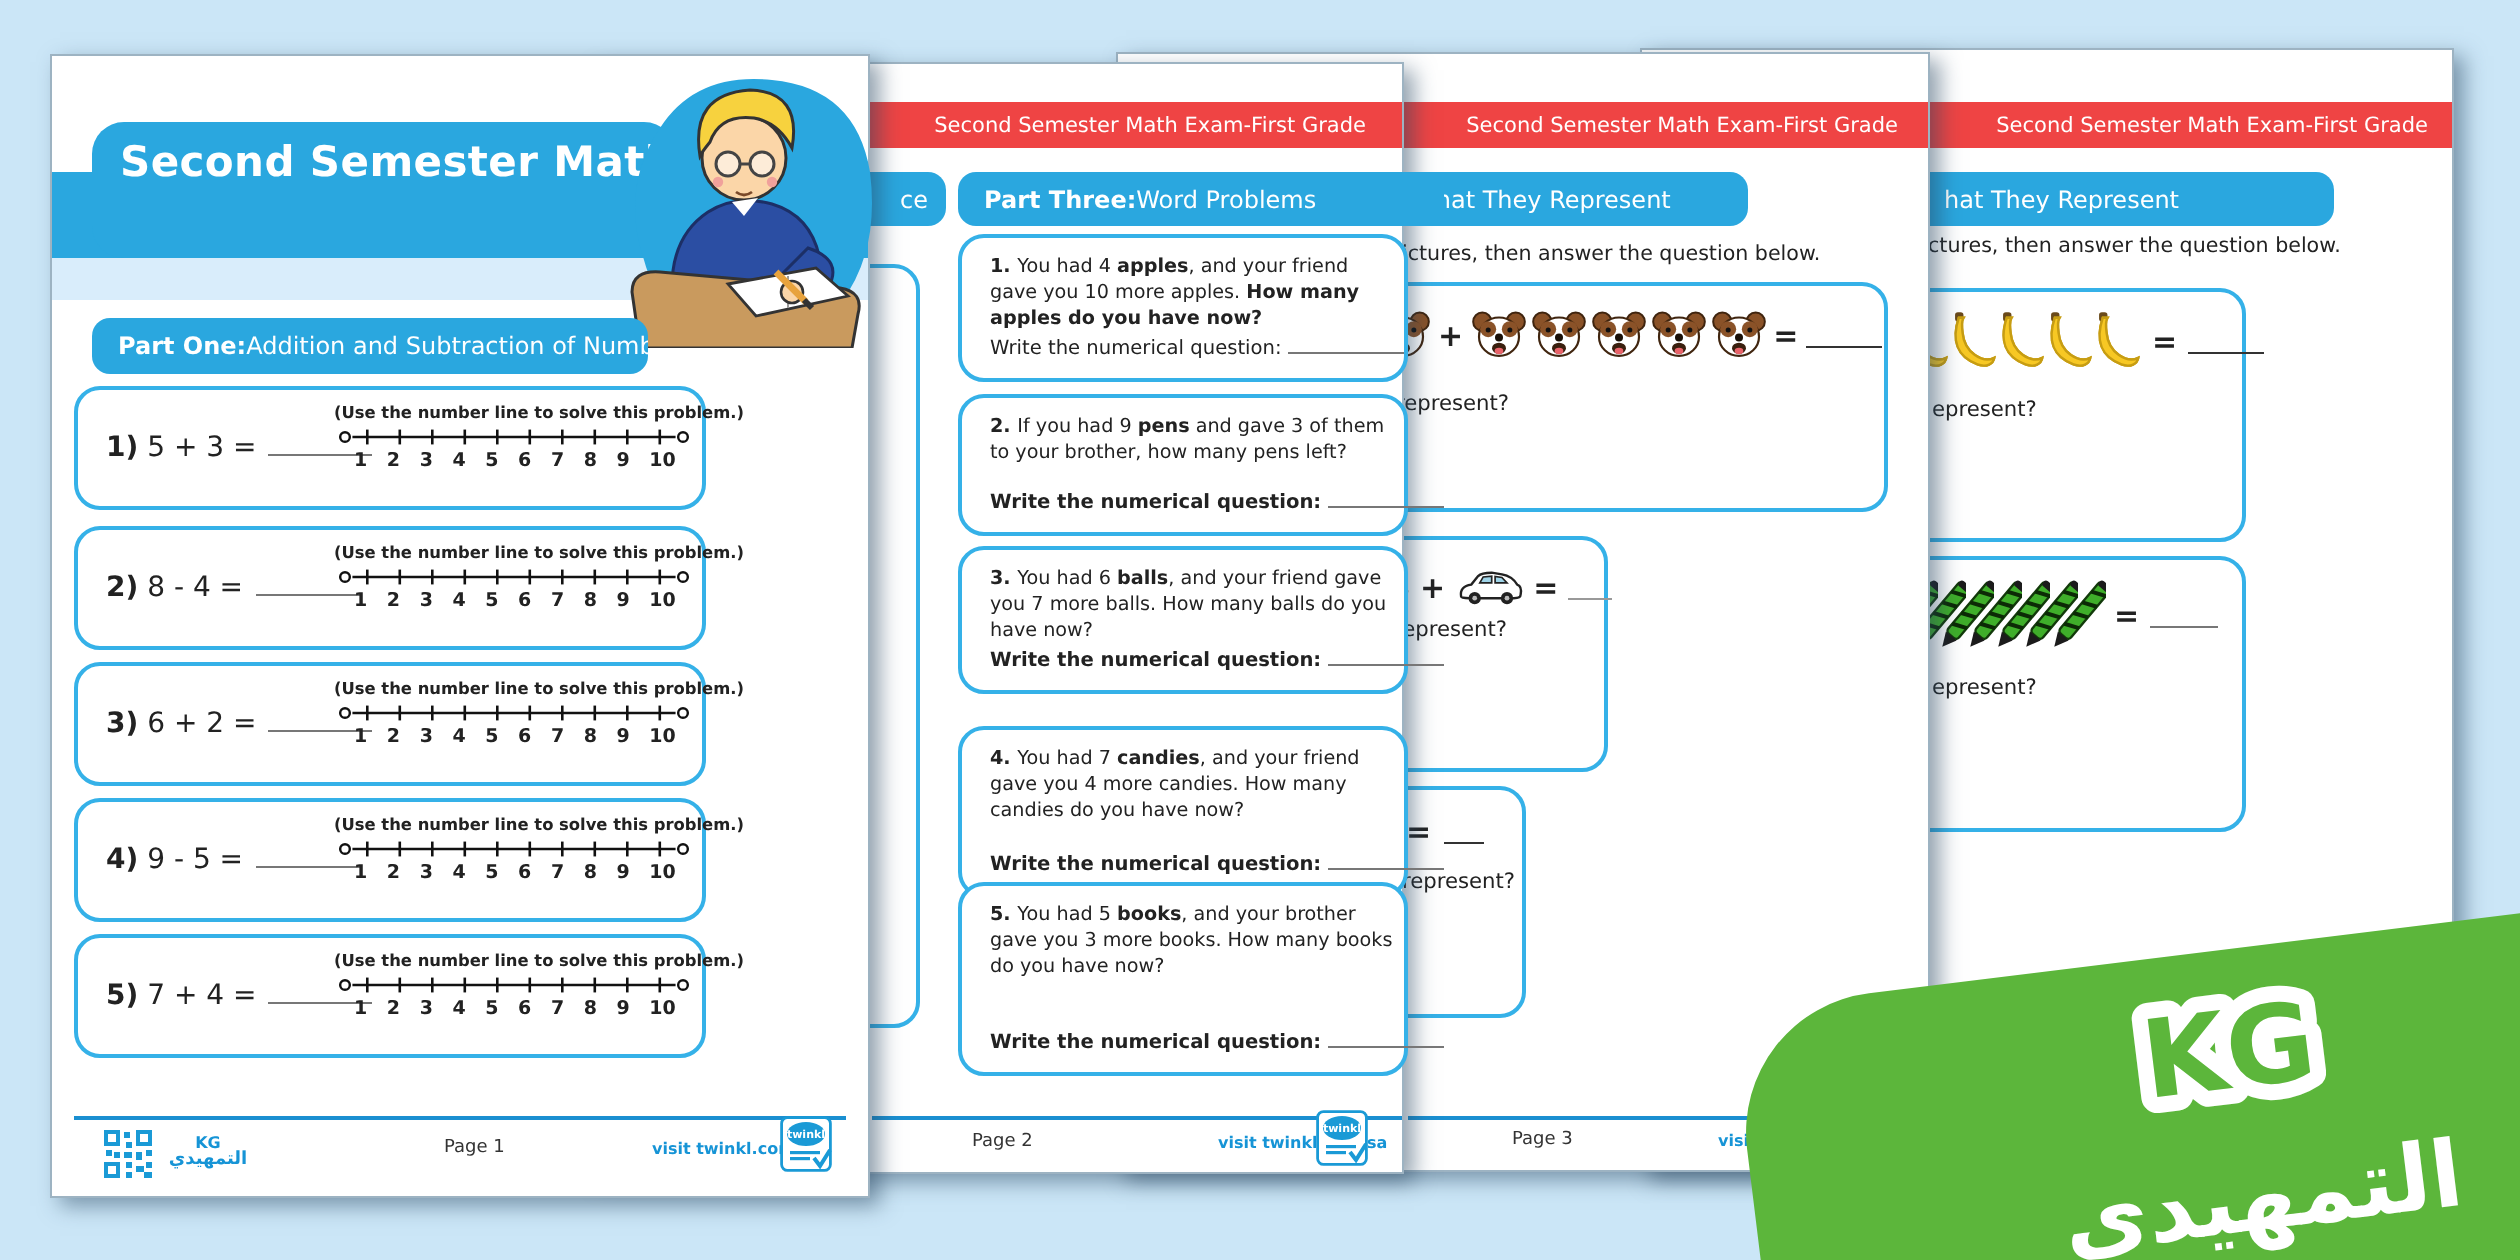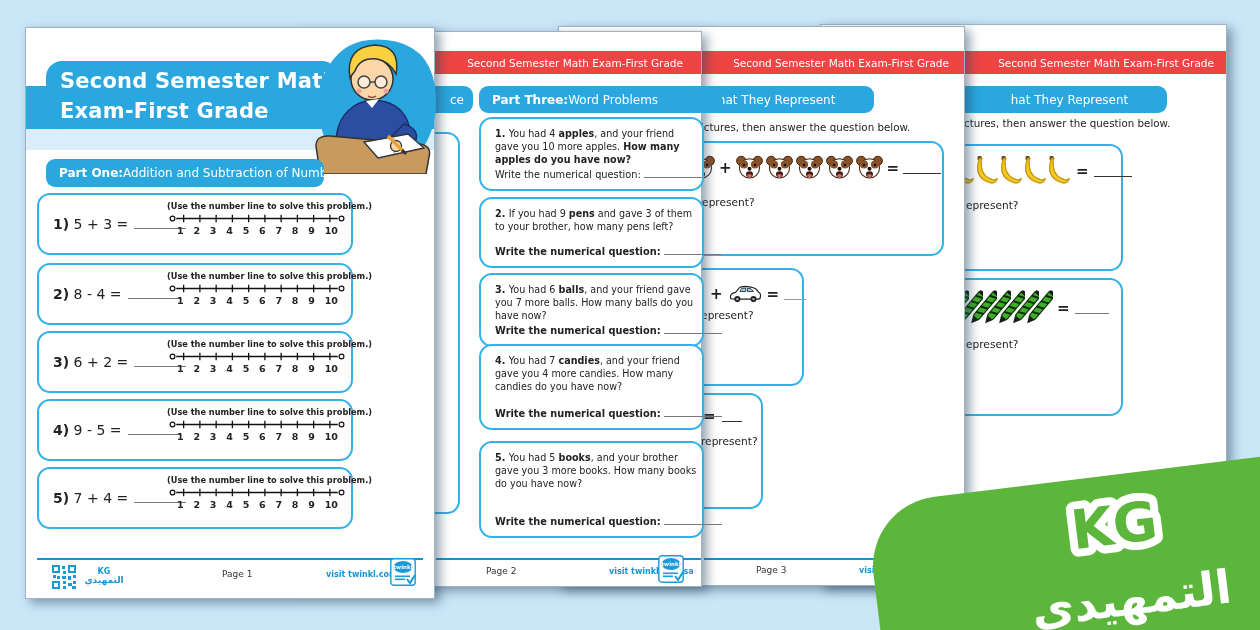--- a/index.html
+++ b/index.html
@@ -26,21 +26,21 @@
              padding:5px 0 0 14px;box-sizing:border-box;letter-spacing:.2px;}
   .boy{position:absolute;left:281px;top:6px;width:132px;height:140px;}
 
   .sec-hdr{position:absolute;background:#2aa7df;color:#fff;font-size:12px;border-radius:9px;
            display:flex;align-items:center;white-space:nowrap;overflow:hidden;}
   .sec-hdr b{font-weight:bold;text-align:center;}
   .p1-sec{left:20px;top:131px;width:265px;height:28px;padding-left:13px;}
   .p2-sec{left:183px;top:54px;width:230px;height:27px;padding-left:13px;border-radius:9px 0 0 9px;}
   .p2-tab{left:100px;top:54px;width:68px;height:27px;justify-content:flex-end;padding-right:9px;}
   .p3-sec{left:102px;top:59px;width:168px;height:27px;padding-left:45px;font-weight:normal;}
-  .p4-sec{left:88px;top:61px;width:195px;height:27px;padding-left:63px;font-weight:normal;justify-content:center;}
+  .p4-sec{left:88px;top:61px;width:195px;height:27px;padding-left:63px;font-weight:normal;}
 
   .pbox{position:absolute;border:2px solid #35b1e8;border-radius:13px;background:#fff;box-sizing:border-box;}
   .p1b{left:11px;width:316px;height:62px;}
   .eq{position:absolute;left:14px;top:21px;font-size:14px;white-space:nowrap;}
   .eq b{font-weight:bold;}
   .blank{display:inline-block;border-bottom:1.6px solid #777;height:11px;vertical-align:baseline;}
   .eqblank{width:52px;margin-left:6px;}
   .nl{position:absolute;left:128px;top:6px;width:180px;text-align:center;}
   .hint{font-size:8.2px;font-weight:bold;white-space:nowrap;}
   .nlsvg{width:180px;height:13px;display:block;margin:1px auto 0;}
@@ -324,21 +324,21 @@
       <div class="pwrite"><span>Write the numerical question:</span><span class="blank wblank"></span></div>
     </div>
     <div class="pbox p2b" style="top:165px;height:71px;">
       <div class="ptext"><b>2. </b>If you had 9 <b>pens</b> and gave 3 of them to your brother, how many pens left?</div>
       <div class="pwrite"><span><b>Write the numerical question:</b></span><span class="blank wblank"></span></div>
     </div>
     <div class="pbox p2b" style="top:241px;height:74px;">
       <div class="ptext"><b>3. </b>You had 6 <b>balls</b>, and your friend gave you 7 more balls. How many balls do you have now?</div>
       <div class="pwrite"><span><b>Write the numerical question:</b></span><span class="blank wblank"></span></div>
     </div>
-    <div class="pbox p2b" style="top:312px;height:86px;text-decoration:underline;">
+    <div class="pbox p2b" style="top:331px;height:86px;text-decoration:underline;">
       <div class="ptext"><b>4. </b>You had 7 <b>candies</b>, and your friend gave you 4 more candies. How many candies do you have now?</div>
       <div class="pwrite"><span><b>Write the numerical question:</b></span><span class="blank wblank"></span></div>
     </div>
     <div class="pbox p2b" style="top:409px;height:97px;">
       <div class="ptext"><b>5. </b>You had 5 <b>books</b>, and your brother gave you 3 more books. How many books do you have now?</div>
       <div class="pwrite"><span><b>Write the numerical question:</b></span><span class="blank wblank"></span></div>
     </div>
 
     <div class="footer-line" style="left:140px;top:526px;width:265px;"></div>
     <div class="pgnum" style="left:190px;top:534px;">Page  2</div>
@@ -346,21 +346,20 @@
     <svg class="twk" style="left:362px;top:523px;">
         <use href="#twinkl"></use>
       </svg>
   </div>
 
   <div class="page" id="page1">
     <div class="p1-band"></div>
     <div class="p1-pale"></div>
     <div class="p1-banner">
       <div>Second Semester Math</div>
-      <div>Exam-First Grade</div>
     </div>
     <svg class="boy" viewBox="0 0 130 140">
       <path d="M14,96 Q2,60 22,30 Q40,2 78,6 Q120,10 127,52 Q132,92 112,118 Q88,140 50,132 Q22,126 14,96 Z" fill="#2aa7df"></path>
       <path d="M30,128 Q22,88 46,72 Q60,63 78,68 Q98,74 102,96 L106,118 L70,114 Z" fill="#2b4ea3" stroke="#1c2f66" stroke-width="1.5"></path>
       <path d="M96,90 Q114,96 106,110 L84,120 Q75,122 73,113 Z" fill="#2b4ea3" stroke="#1c2f66" stroke-width="1.5"></path>
       <path d="M8,112 Q8,101 22,102 L112,110 Q124,112 121,123 L118,140 L12,140 Z" fill="#c99a5e" stroke="#333" stroke-width="1.5"></path>
       <path d="M56,108 L100,100 L116,114 L70,124 Z" fill="#fff" stroke="#333" stroke-width="1.4"></path>
       <line x1="86" y1="104" x2="86" y2="120" stroke="#999" stroke-width="1"></line>
       <circle cx="64" cy="45" r="21" fill="#fbd6a8" stroke="#333" stroke-width="1.5"></circle>
       <path d="M42,44 Q37,13 67,11 Q93,12 88,40 Q81,27 69,25 Q52,23 47,37 Q43,42 42,44 Z" fill="#f7d23e" stroke="#333" stroke-width="1.5"></path>

